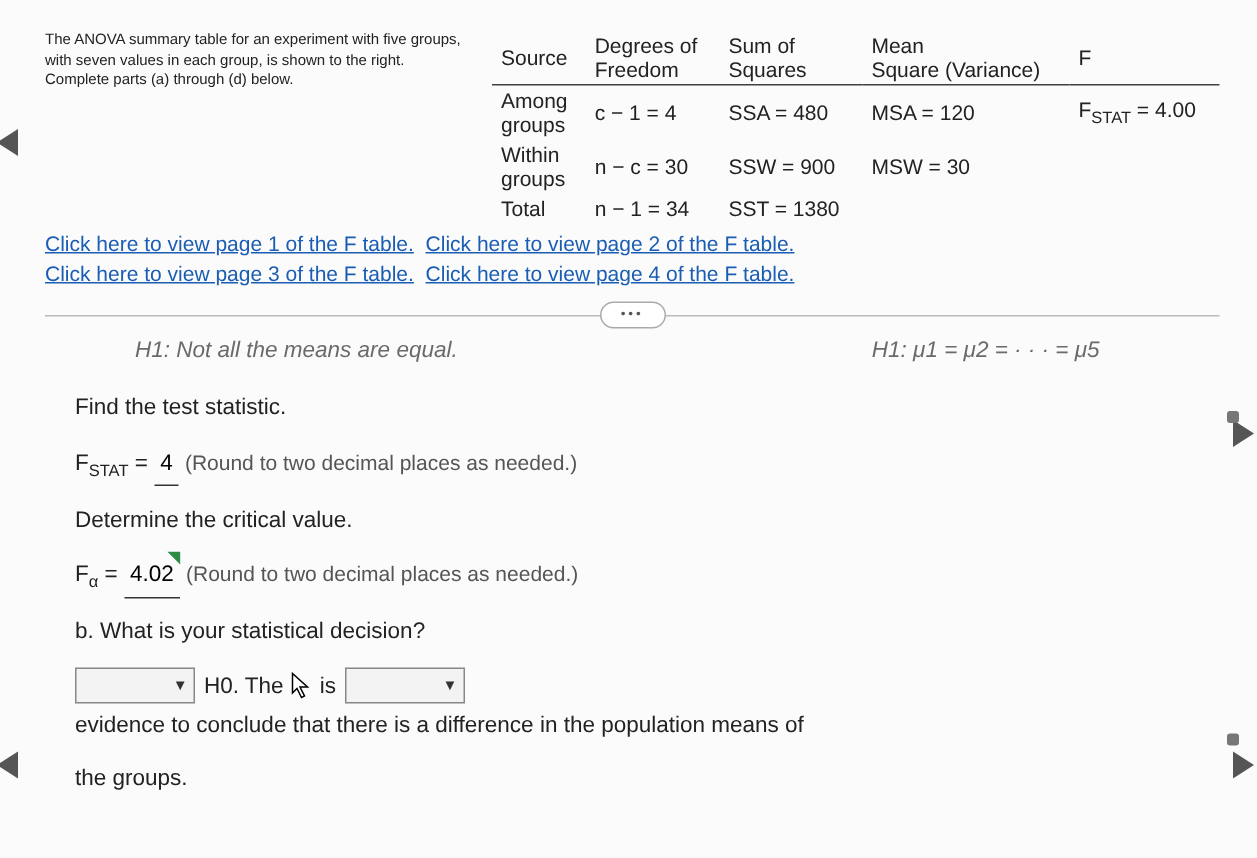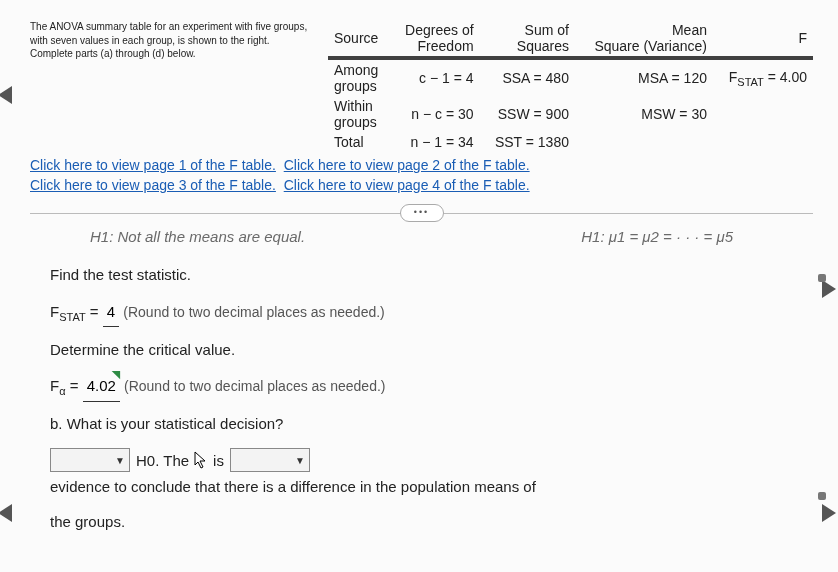--- a/index.html
+++ b/index.html
@@ -28,27 +28,27 @@
   }
   .anova {
     flex: 1;
     font-size: 14px;
   }
   .anova table {
     border-collapse: collapse;
     width: 100%;
   }
   .anova th, .anova td {
-    text-align: right;
+    text-align: left;
     padding: 2px 6px;
     font-weight: normal;
     white-space: nowrap;
   }
   .anova th {
-    border-bottom: 4px solid #404040;
+    border-bottom: 1px solid #404040;
   }
   .anova .src {
     text-align: left;
   }
   .links {
     margin-top: 4px;
     font-size: 14px;
     line-height: 1.4;
   }
   .links a {

